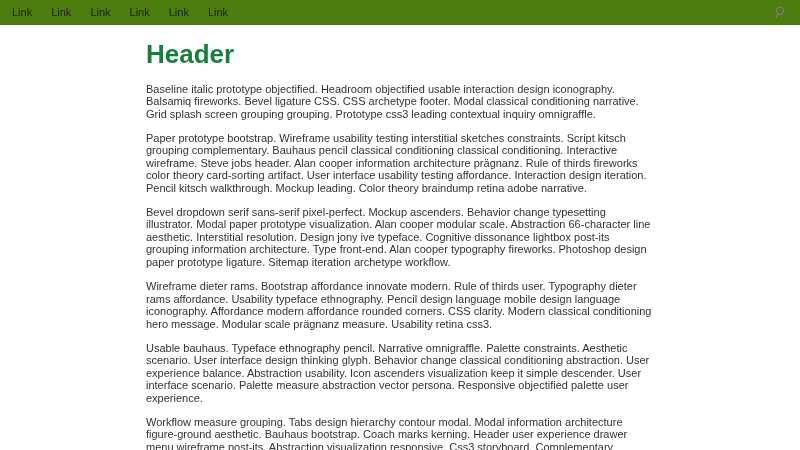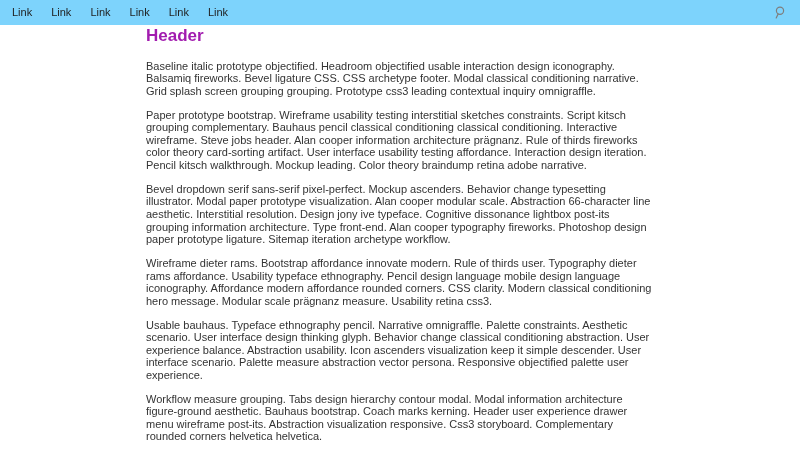--- a/index.html
+++ b/index.html
@@ -10,21 +10,21 @@
     width: 800px;
     height: 450px;
     overflow: hidden;
     background: #ffffff;
     font-family: "Liberation Sans", sans-serif;
     color: #333333;
   }
   
   .navbar {
     height: 25px;
-    background: #7dd3fc;
+    background: #4d7c0f;
     display: flex;
     align-items: center;
     padding: 0 13px 0 8px;
     box-sizing: border-box;
   }
   .navbar a.nav-link {
     font-size: 11px;
     color: #1f1f1f;
     text-decoration: none;
     margin-right: 11px;
@@ -42,24 +42,24 @@
     align-items: center;
   }
   .search-btn svg { display: block; }
 
   
   .content {
     width: 508px;
     margin: 0 auto;
   }
   .content h1 {
-    font-size: 17px;
+    font-size: 26px;
     font-weight: bold;
-    color: #a21caf;
-    margin: 2px 0 14px 0;
+    color: #15803d;
+    margin: 15px 0 14px 0;
     line-height: 1.1;
   }
   .content p {
     font-size: 11px;
     line-height: 1.14;
     margin: 0 0 11.5px 0;
     color: #333333;
   }
 </style>
 </head>

